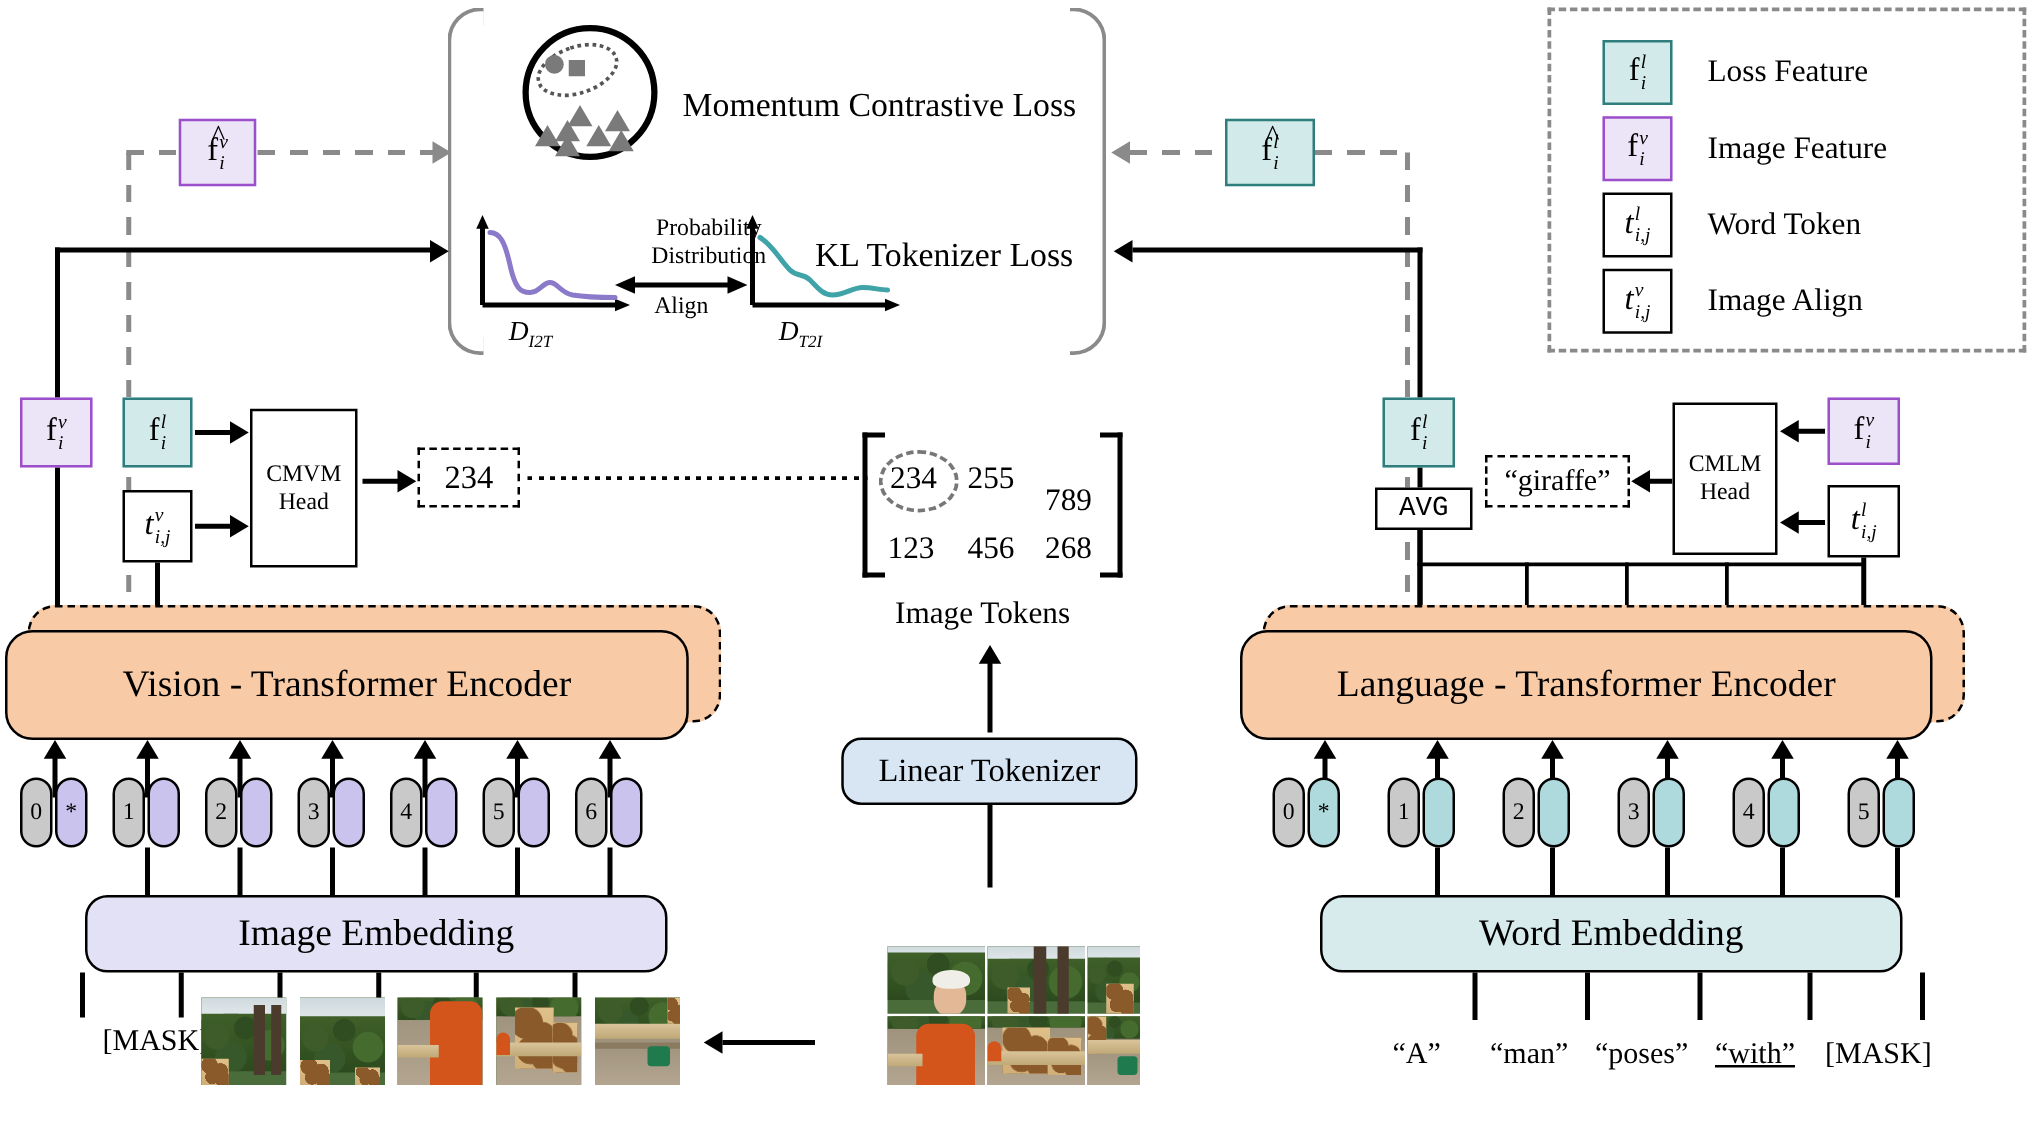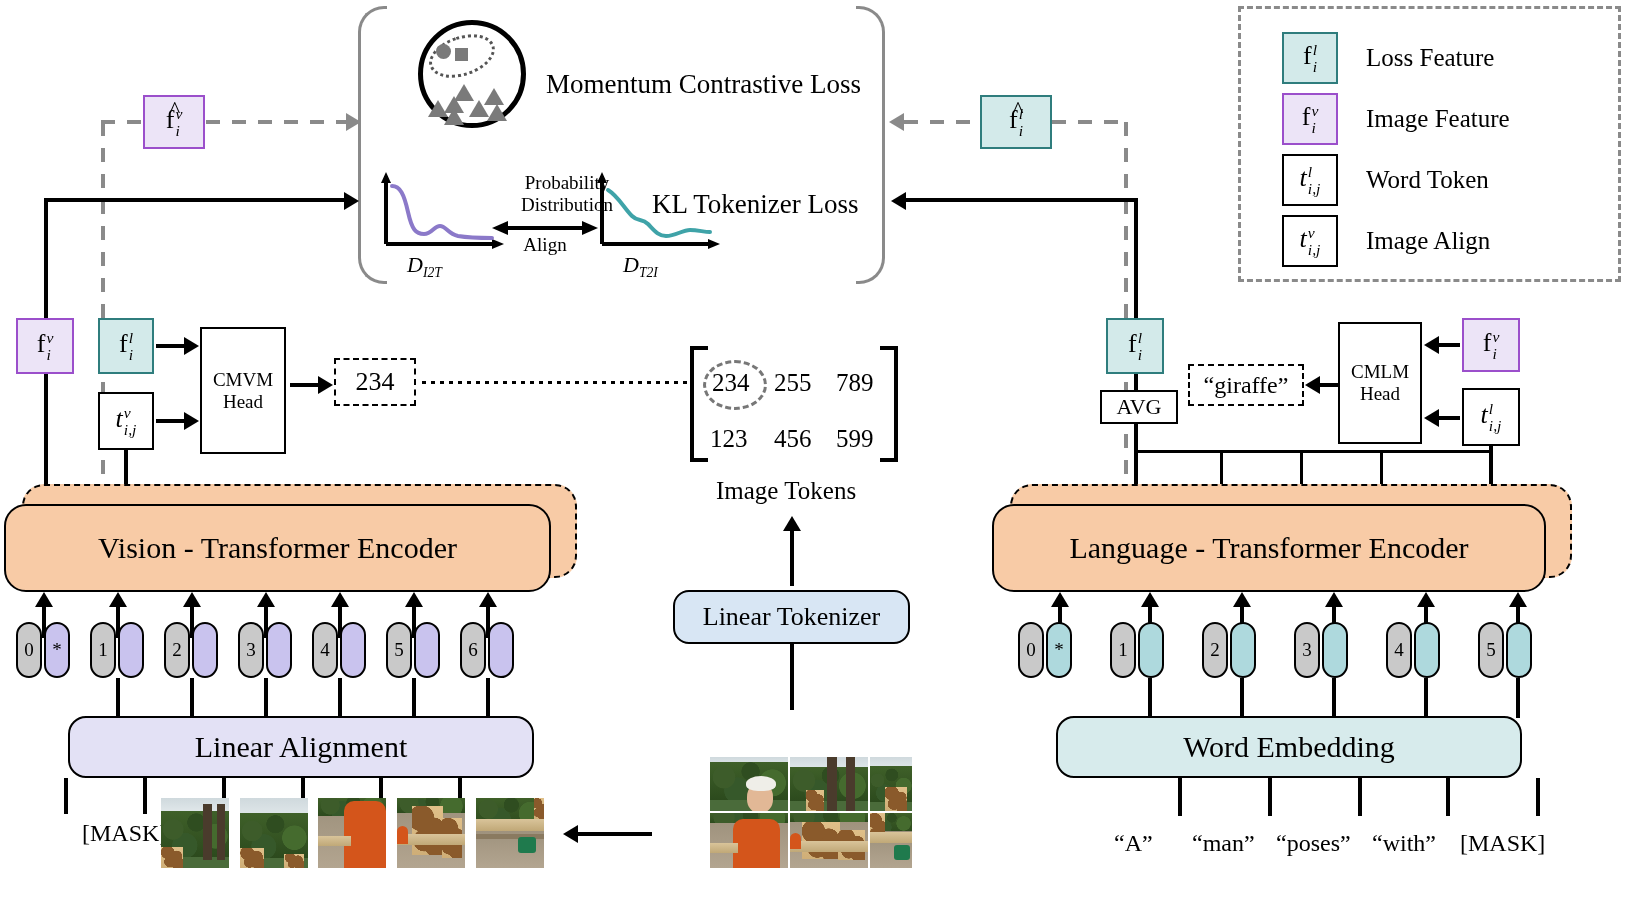--- a/index.html
+++ b/index.html
@@ -279,24 +279,24 @@
 
 <div class="ln lnv" style="left:124px;top:450px;height:72px;"></div>
 
 <div class="dotln" style="left:422px;top:381px;width:272px;"></div>
 
 <div class="brk l" style="left:690px;top:346px;height:116px;"></div>
 <div class="brk r" style="left:880px;top:346px;height:116px;"></div>
 <div class="dashcirc" style="left:703px;top:360px;width:58px;height:44px;"></div>
 <div class="mnum" style="left:712px;top:369px;">234</div>
 <div class="mnum" style="left:774px;top:369px;">255</div>
-<div class="mnum" style="left:836px;top:369px;">789</div>
+<div class="mnum" style="left:836px;top:387px;">789</div>
 <div class="mnum" style="left:710px;top:425px;">123</div>
 <div class="mnum" style="left:774px;top:425px;">456</div>
-<div class="mnum" style="left:836px;top:425px;">599</div>
+<div class="mnum" style="left:836px;top:425px;">268</div>
 <div class="abs" style="left:716px;top:477px;font-size:25px;">Image Tokens</div>
 
 <div class="ln lnv" style="left:790px;top:528px;height:58px;"></div>
 <div class="arrow ar-u" style="left:783px;top:516px;"></div>
 <div class="tokenizer abs" style="left:673px;top:590px;width:237px;height:54px;">Linear Tokenizer</div>
 <div class="ln lnv" style="left:790px;top:644px;height:66px;"></div>
 
 <div class="encoder-ghost abs" style="left:22px;top:484px;width:555px;height:94px;"></div>
 <div class="encoder abs" style="left:4px;top:504px;width:547px;height:88px;">Vision - Transformer Encoder</div>
 
@@ -344,21 +344,21 @@
   <div class="pill pill-purple"></div>
 </div>
 
 <div class="ln lnv" style="left:116px;top:678px;height:40px;"></div>
 <div class="ln lnv" style="left:190px;top:678px;height:40px;"></div>
 <div class="ln lnv" style="left:264px;top:678px;height:40px;"></div>
 <div class="ln lnv" style="left:338px;top:678px;height:40px;"></div>
 <div class="ln lnv" style="left:412px;top:678px;height:40px;"></div>
 <div class="ln lnv" style="left:486px;top:678px;height:40px;"></div>
 
-<div class="embed-purple abs" style="left:68px;top:716px;width:466px;height:62px;">Linear Alignment</div>
+<div class="embed-purple abs" style="left:68px;top:716px;width:466px;height:62px;">Image Embedding</div>
 
 <div class="ln lnv" style="left:64px;top:778px;height:36px;"></div>
 <div class="ln lnv" style="left:143px;top:778px;height:36px;"></div>
 <div class="ln lnv" style="left:222px;top:778px;height:36px;"></div>
 <div class="ln lnv" style="left:301px;top:778px;height:36px;"></div>
 <div class="ln lnv" style="left:379px;top:778px;height:36px;"></div>
 <div class="ln lnv" style="left:458px;top:778px;height:36px;"></div>
 
 <div class="bottomlabel" style="left:82px;top:820px;">[MASK]</div>
 
@@ -440,21 +440,21 @@
   <div class="plank" style="left:0;top:34%;width:100%;height:11px;"></div>
   <div class="greenbin" style="left:58%;top:58%;width:16px;height:15px;"></div>
 </div>
 
 <div class="featbox feat-teal abs" style="left:1106px;top:318px;width:58px;height:56px;">
   <span class="m">f<span class="stack">
         <span class="t">l</span>
         <span>i</span>
       </span></span>
 </div>
-<div class="plainbox abs" style="left:1100px;top:390px;width:78px;height:34px;font-size:22px;">AVG</div>
+<div class="plainbox abs" style="left:1100px;top:390px;width:78px;height:34px;font-size:22px;font-family:Liberation Mono, monospace;">AVG</div>
 
 <div class="dashbox abs" style="left:1188px;top:364px;width:116px;height:42px;font-size:24px;">“giraffe”</div>
 <div class="ln lnh" style="left:1308px;top:383px;width:30px;"></div>
 <div class="arrow ar-l" style="left:1305px;top:376px;"></div>
 
 <div class="plainbox abs" style="left:1338px;top:322px;width:84px;height:122px;">
   <div>
     <div>CMLM</div>
     <div>Head</div>
   </div>
@@ -535,14 +535,14 @@
 
 <div class="ln lnv" style="left:1178px;top:778px;height:38px;"></div>
 <div class="ln lnv" style="left:1268px;top:778px;height:38px;"></div>
 <div class="ln lnv" style="left:1358px;top:778px;height:38px;"></div>
 <div class="ln lnv" style="left:1446px;top:778px;height:38px;"></div>
 <div class="ln lnv" style="left:1536px;top:778px;height:38px;"></div>
 
 <div class="bottomlabel" style="left:1114px;top:830px;">“A”</div>
 <div class="bottomlabel" style="left:1192px;top:830px;">“man”</div>
 <div class="bottomlabel" style="left:1276px;top:830px;">“poses”</div>
-<div class="bottomlabel" style="left:1372px;top:830px;">“with”</div>
+<div class="bottomlabel" style="left:1372px;top:830px;text-decoration:underline;">“with”</div>
 <div class="bottomlabel" style="left:1460px;top:830px;">[MASK]</div>
 
 </body></html>

